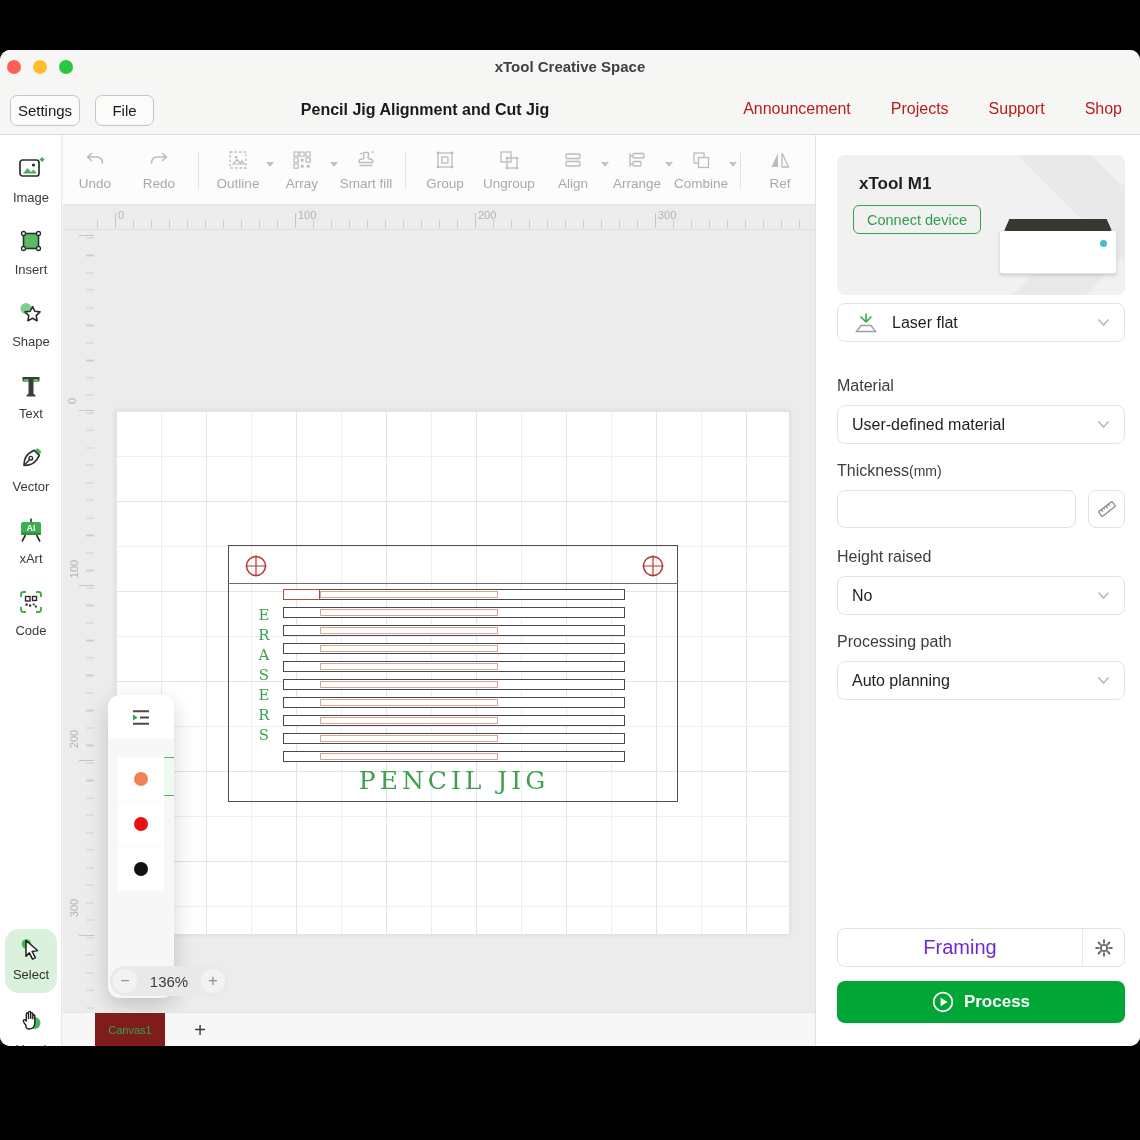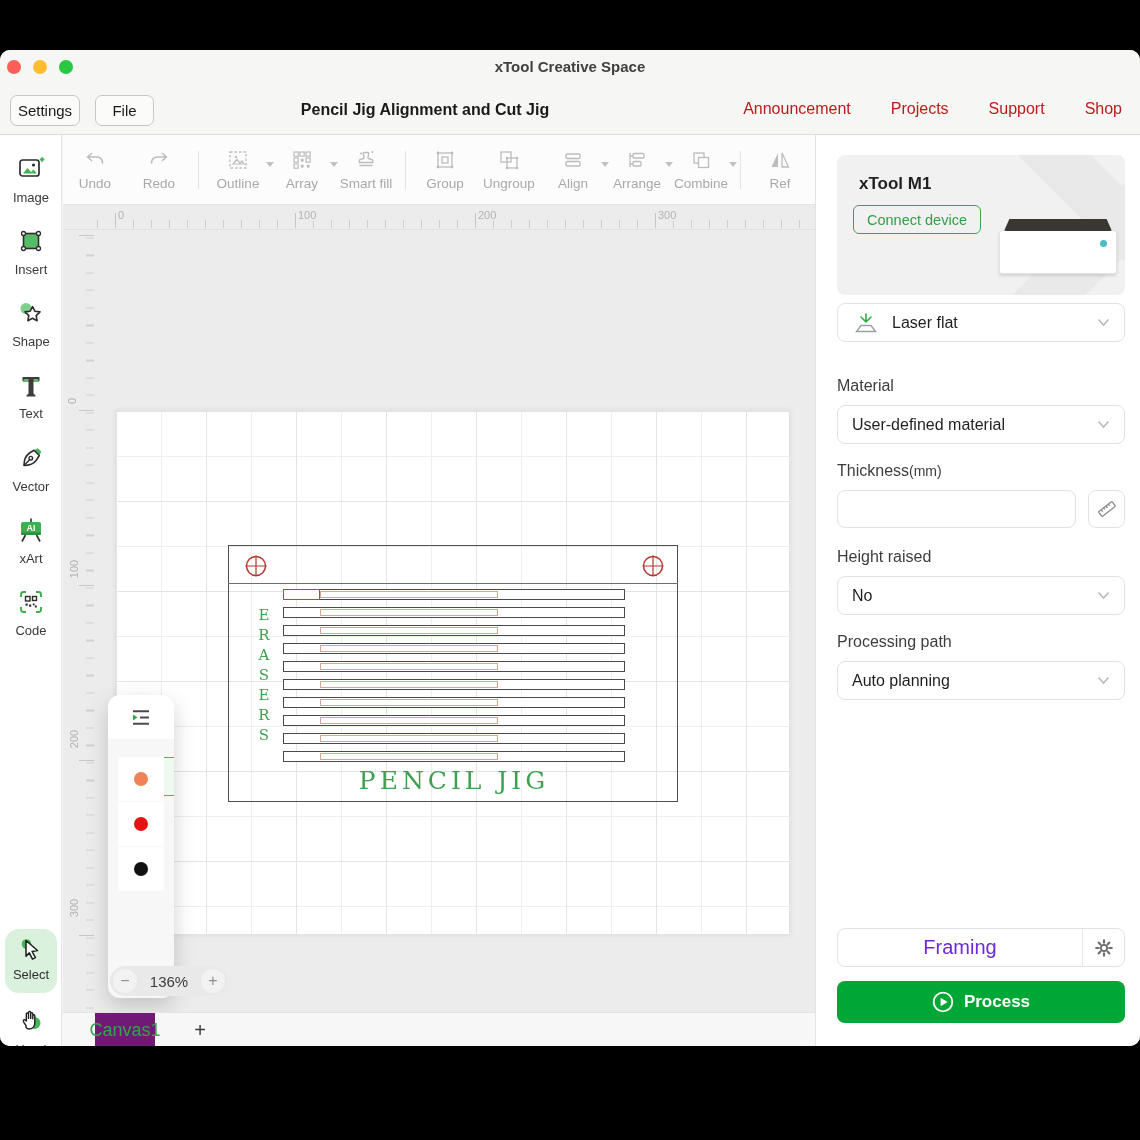--- a/index.html
+++ b/index.html
@@ -93,22 +93,22 @@
   .swatch-row.sel{border:1px solid #54b360;background:#eefaf0;}
   .dot{width:14px;height:14px;border-radius:50%;position:relative;z-index:1;}
   
   .zoom-pill{position:absolute;left:110px;top:916px;width:118px;height:30px;background:#e9e9e9;
         border-radius:15px;display:flex;align-items:center;justify-content:center;}
   .zoom-btn{position:absolute;top:3px;width:24px;height:24px;border-radius:50%;background:#f2f2f2;
         color:#8f8f8f;font-size:16px;display:flex;align-items:center;justify-content:center;}
   .zoom-val{font-size:15px;color:#3b3b3b;}
   .tabbar{position:absolute;left:63px;top:962px;width:752px;height:34px;background:#f7f7f7;
         border-top:1px solid #e4e4e4;box-sizing:border-box;}
-  .tab{position:absolute;left:32px;top:0;height:34px;width:60px;background:#701a75;
-        color:#2fa648;font-size:18px;display:flex;align-items:center;justify-content:center;}
+  .tab{position:absolute;left:32px;top:0;height:34px;width:70px;background:#7f1d1d;
+        color:#2fa648;font-size:11px;display:flex;align-items:center;justify-content:center;}
   .tab-add{position:absolute;left:122px;top:0;height:34px;width:30px;color:#3c3c3c;font-size:20px;
         display:flex;align-items:center;justify-content:center;}
   
   .rpanel{position:absolute;left:815px;top:85px;width:325px;height:911px;background:#fff;
         border-left:1px solid #e3e3e3;box-sizing:border-box;}
   .dev-card{position:absolute;left:21px;top:20px;width:288px;height:140px;border-radius:8px;
         background:#f1f1f2;overflow:hidden;}
   .wm{position:absolute;background:#e9e9ea;}
   .dev-name{position:absolute;left:22px;top:19px;font-size:17px;font-weight:600;color:#1f1f1f;}
   .connect-btn{position:absolute;left:16px;top:50px;height:29px;padding:0 13px;

